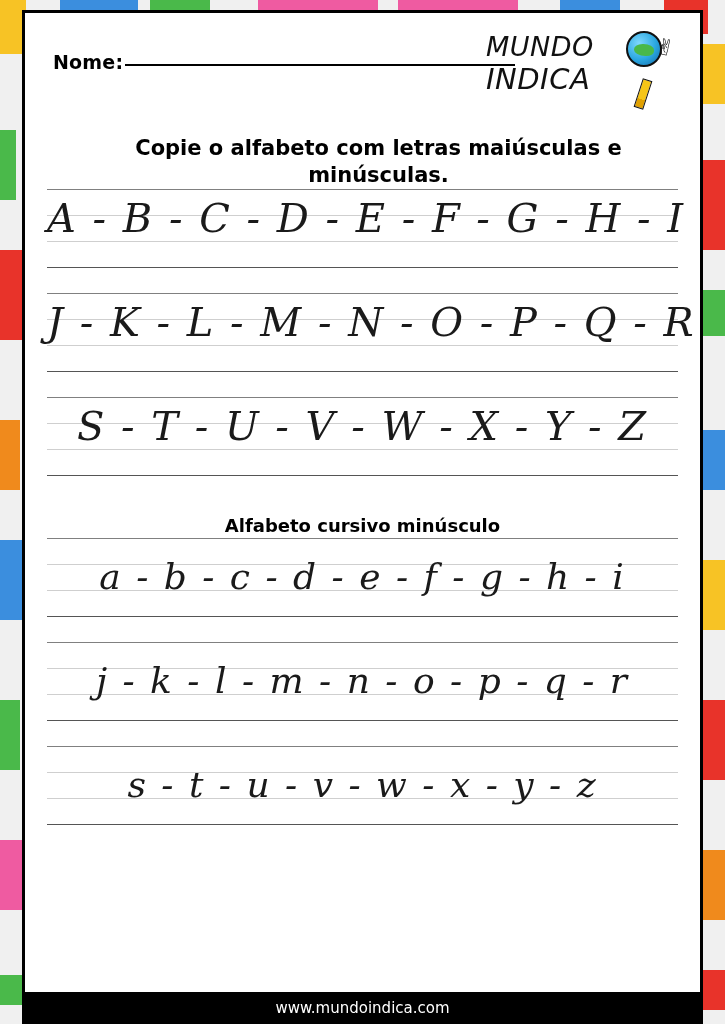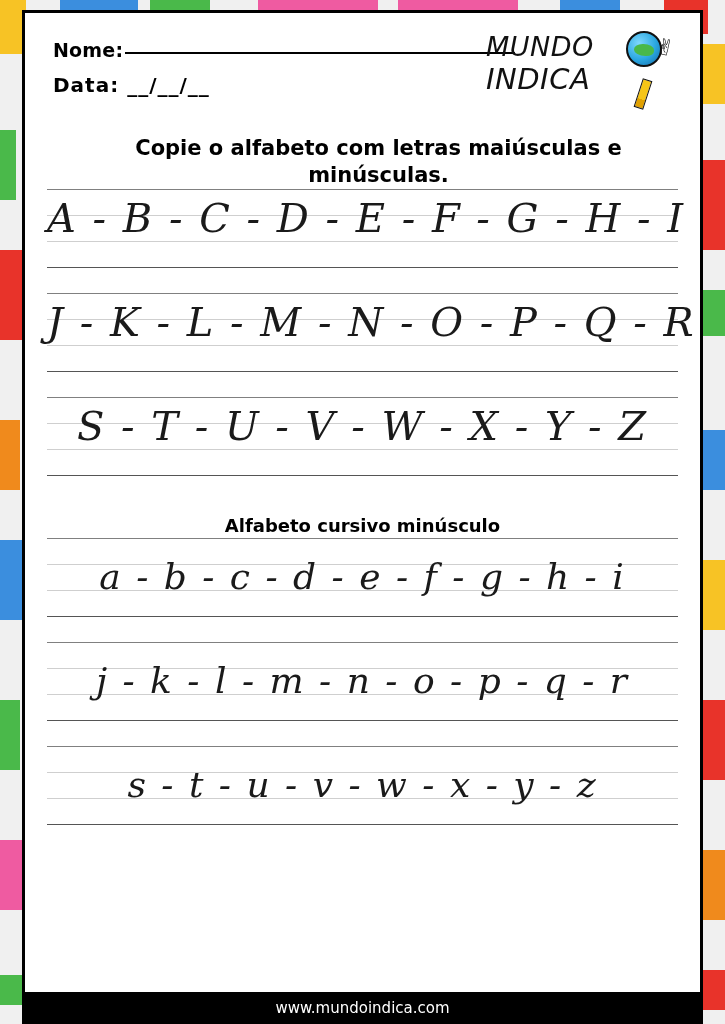--- a/index.html
+++ b/index.html
@@ -39,21 +39,21 @@
   }
   .field {
     font-size: 19px;
     font-weight: bold;
     color: #000;
     letter-spacing: .2px;
     display: flex;
     align-items: baseline;
     margin-bottom: 6px;
   }
-  .field .label { white-space: pre; }
+  .field .label { white-space: pre; margin-top: 12px; }
   .field .rule {
     display: inline-block;
     border-bottom: 2px solid #000;
     height: 1px;
     margin-left: 2px;
   }
   .field-nome .rule { width: 390px; position: relative; top: -3px; }
   .field-data { margin-top: 12px; font-size: 20px; letter-spacing: 1px; }
 
   
@@ -198,24 +198,20 @@
   <div class="confetti" style="left:580px;top:1000px;width:80px;height:24px;background:#4ab94a;"></div>
   <div class="confetti" style="left:672px;top:970px;width:53px;height:40px;background:#e8332a;"></div>
 
   <div class="sheet">
 
     <div class="header">
       <div class="field field-nome">
         <span class="label">Nome:</span>
         <span class="rule"></span>
       </div>
-      <div class="field field-data">
-        <span class="label">Data: </span>
-        <span class="label">__/__/__</span>
-      </div>
 
       <div class="logo">
         <div class="ln1">MUNDO</div>
         <div class="ln2">INDICA</div>
         <div class="globe"></div>
         <div class="handv">✌</div>
         <div class="pencil"></div>
       </div>
     </div>
 

